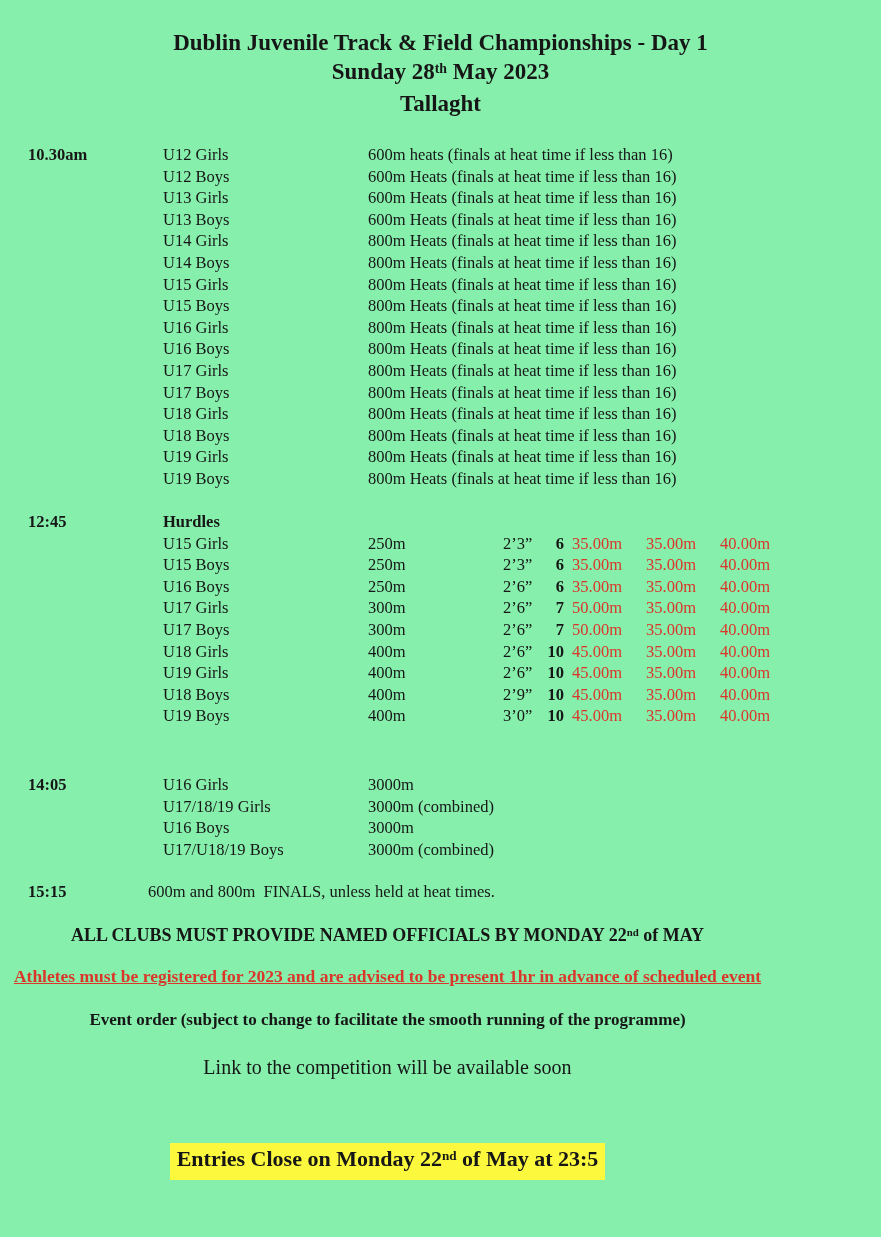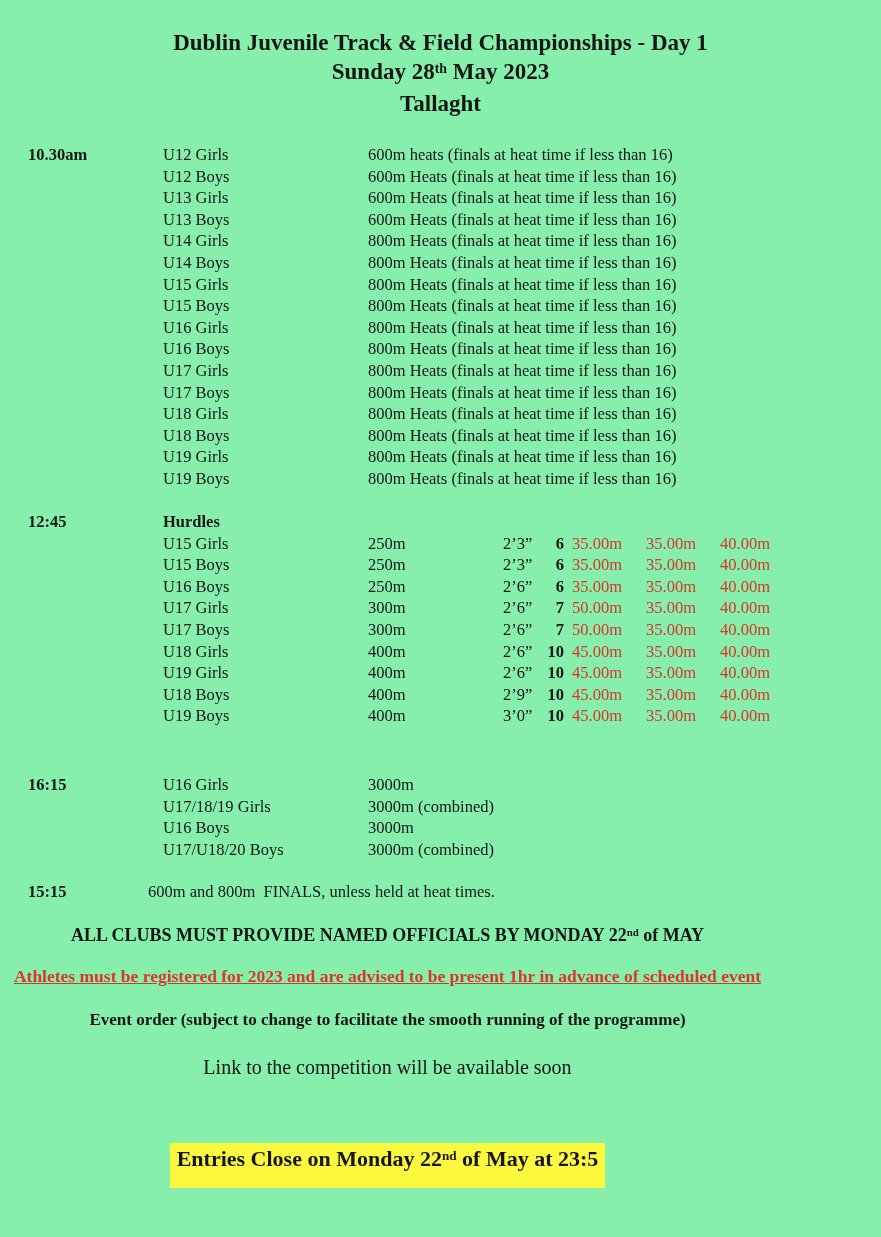--- a/index.html
+++ b/index.html
@@ -31,21 +31,21 @@
   .mark.first { margin-left:8px; }
   .finals-text { margin-left:148px; white-space:pre; }
 
   
   .notice { position:absolute; left:0; width:775px; text-align:center; white-space:nowrap; }
   .officials { top:925px; font-weight:bold; font-size:18px; }
   .registration { top:966px; font-weight:bold; font-size:17.5px; color:var(--red,#da362a); text-decoration:underline; }
   .event-order { top:1010px; font-weight:bold; font-size:17px; }
   .link-line { top:1056px; font-size:20px; }
   .entries-line { top:1143px; font-size:22px; font-weight:bold; }
-  .highlight { background:var(--yellow,#fbf83e); display:inline-block; padding:3px 7px 16px 7px; }
+  .highlight { background:var(--yellow,#fbf83e); display:inline-block; padding:3px 7px 8px 7px; }
 
   #session1 { top:144px; }
   #session2 { top:511px; }
   #session3 { top:774px; }
   #session4 { top:881px; }
 </style>
 </head>
 <body>
 
 <div class="page">
@@ -90,26 +90,26 @@
           <div class="row"><span class="col-group">U17 Boys</span><span class="col-dist">300m</span><span class="col-height">2’6”</span><span class="col-count">7</span><span class="mark first">50.00m</span><span class="mark">35.00m</span><span class="mark">40.00m</span></div>
           <div class="row"><span class="col-group">U18 Girls</span><span class="col-dist">400m</span><span class="col-height">2’6”</span><span class="col-count">10</span><span class="mark first">45.00m</span><span class="mark">35.00m</span><span class="mark">40.00m</span></div>
           <div class="row"><span class="col-group">U19 Girls</span><span class="col-dist">400m</span><span class="col-height">2’6”</span><span class="col-count">10</span><span class="mark first">45.00m</span><span class="mark">35.00m</span><span class="mark">40.00m</span></div>
           <div class="row"><span class="col-group">U18 Boys</span><span class="col-dist">400m</span><span class="col-height">2’9”</span><span class="col-count">10</span><span class="mark first">45.00m</span><span class="mark">35.00m</span><span class="mark">40.00m</span></div>
           <div class="row"><span class="col-group">U19 Boys</span><span class="col-dist">400m</span><span class="col-height">3’0”</span><span class="col-count">10</span><span class="mark first">45.00m</span><span class="mark">35.00m</span><span class="mark">40.00m</span></div>
         </div>
     </div>
   </div>
 
   <div class="session" id="session3">
-    <span class="time-label">16:15</span>
+    <span class="time-label">14:05</span>
     <div class="rows" id="session3-rows">
         <div class="row"><span class="col-group">U16 Girls</span><span class="col-event">3000m</span></div>
         <div class="row"><span class="col-group">U17/18/19 Girls</span><span class="col-event">3000m (combined)</span></div>
         <div class="row"><span class="col-group">U16 Boys</span><span class="col-event">3000m</span></div>
-        <div class="row"><span class="col-group">U17/U18/20 Boys</span><span class="col-event">3000m (combined)</span></div>
+        <div class="row"><span class="col-group">U17/U18/19 Boys</span><span class="col-event">3000m (combined)</span></div>
       </div>
   </div>
 
   <div class="session" id="session4">
     <span class="time-label">15:15</span>
     <div class="finals-text">600m and 800m  FINALS, unless held at heat times.</div>
   </div>
 
   <div class="notice officials"><span>ALL CLUBS MUST PROVIDE NAMED OFFICIALS BY MONDAY 22</span><sup class="sp">nd</sup><span> of MAY</span></div>
 

